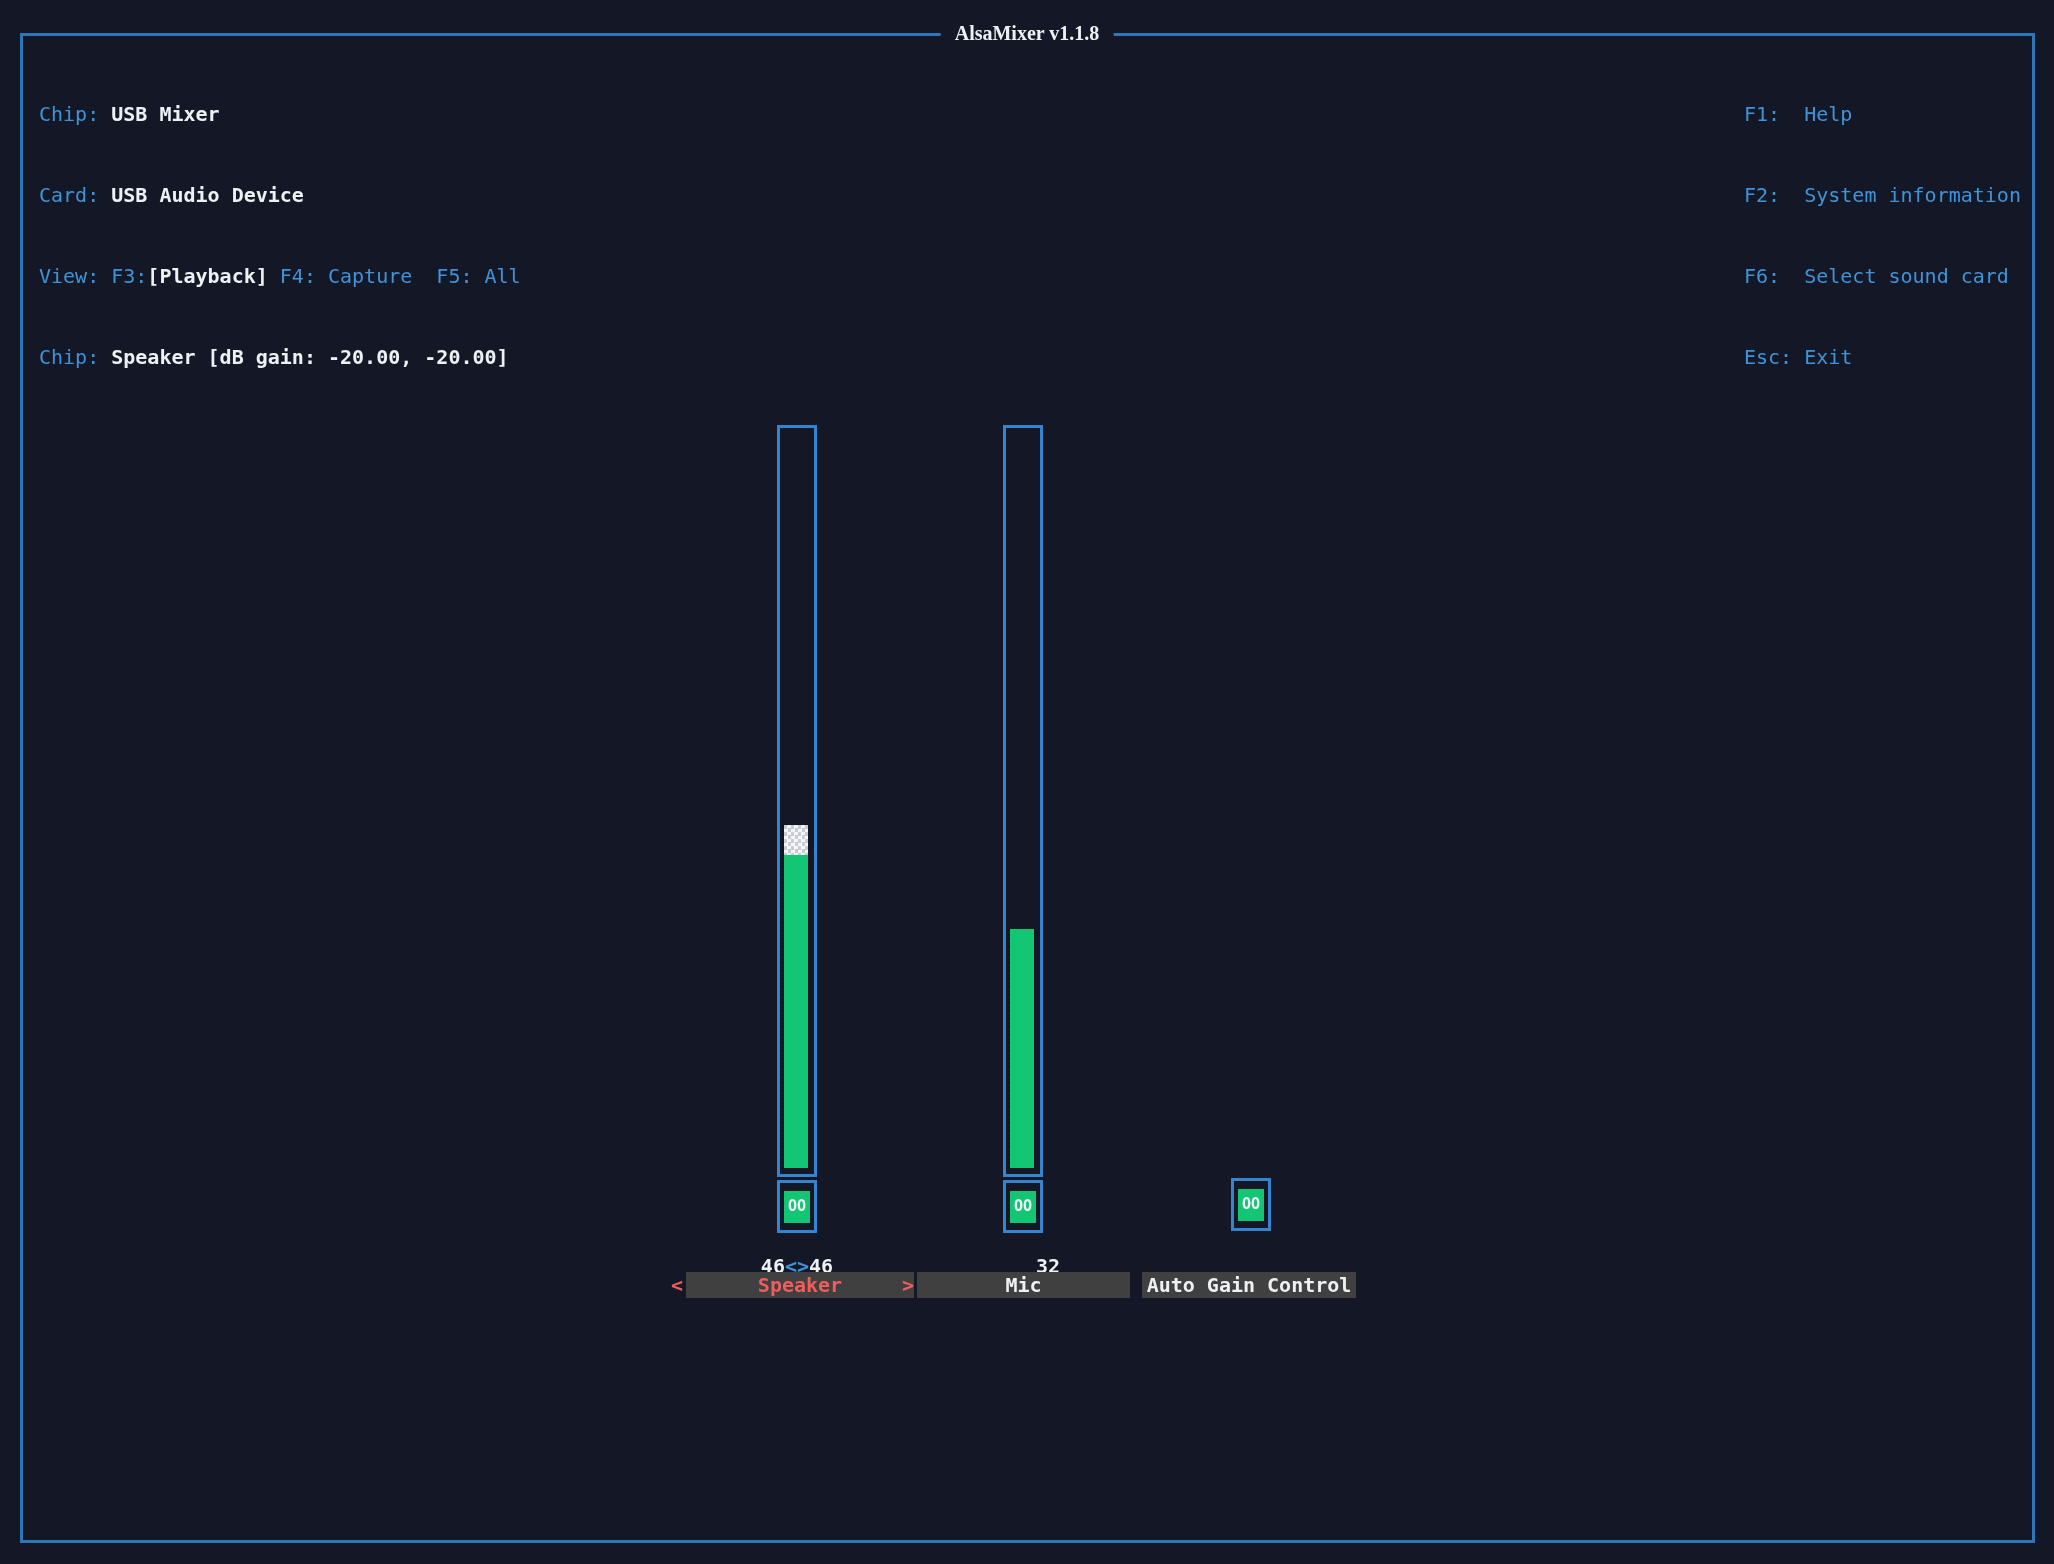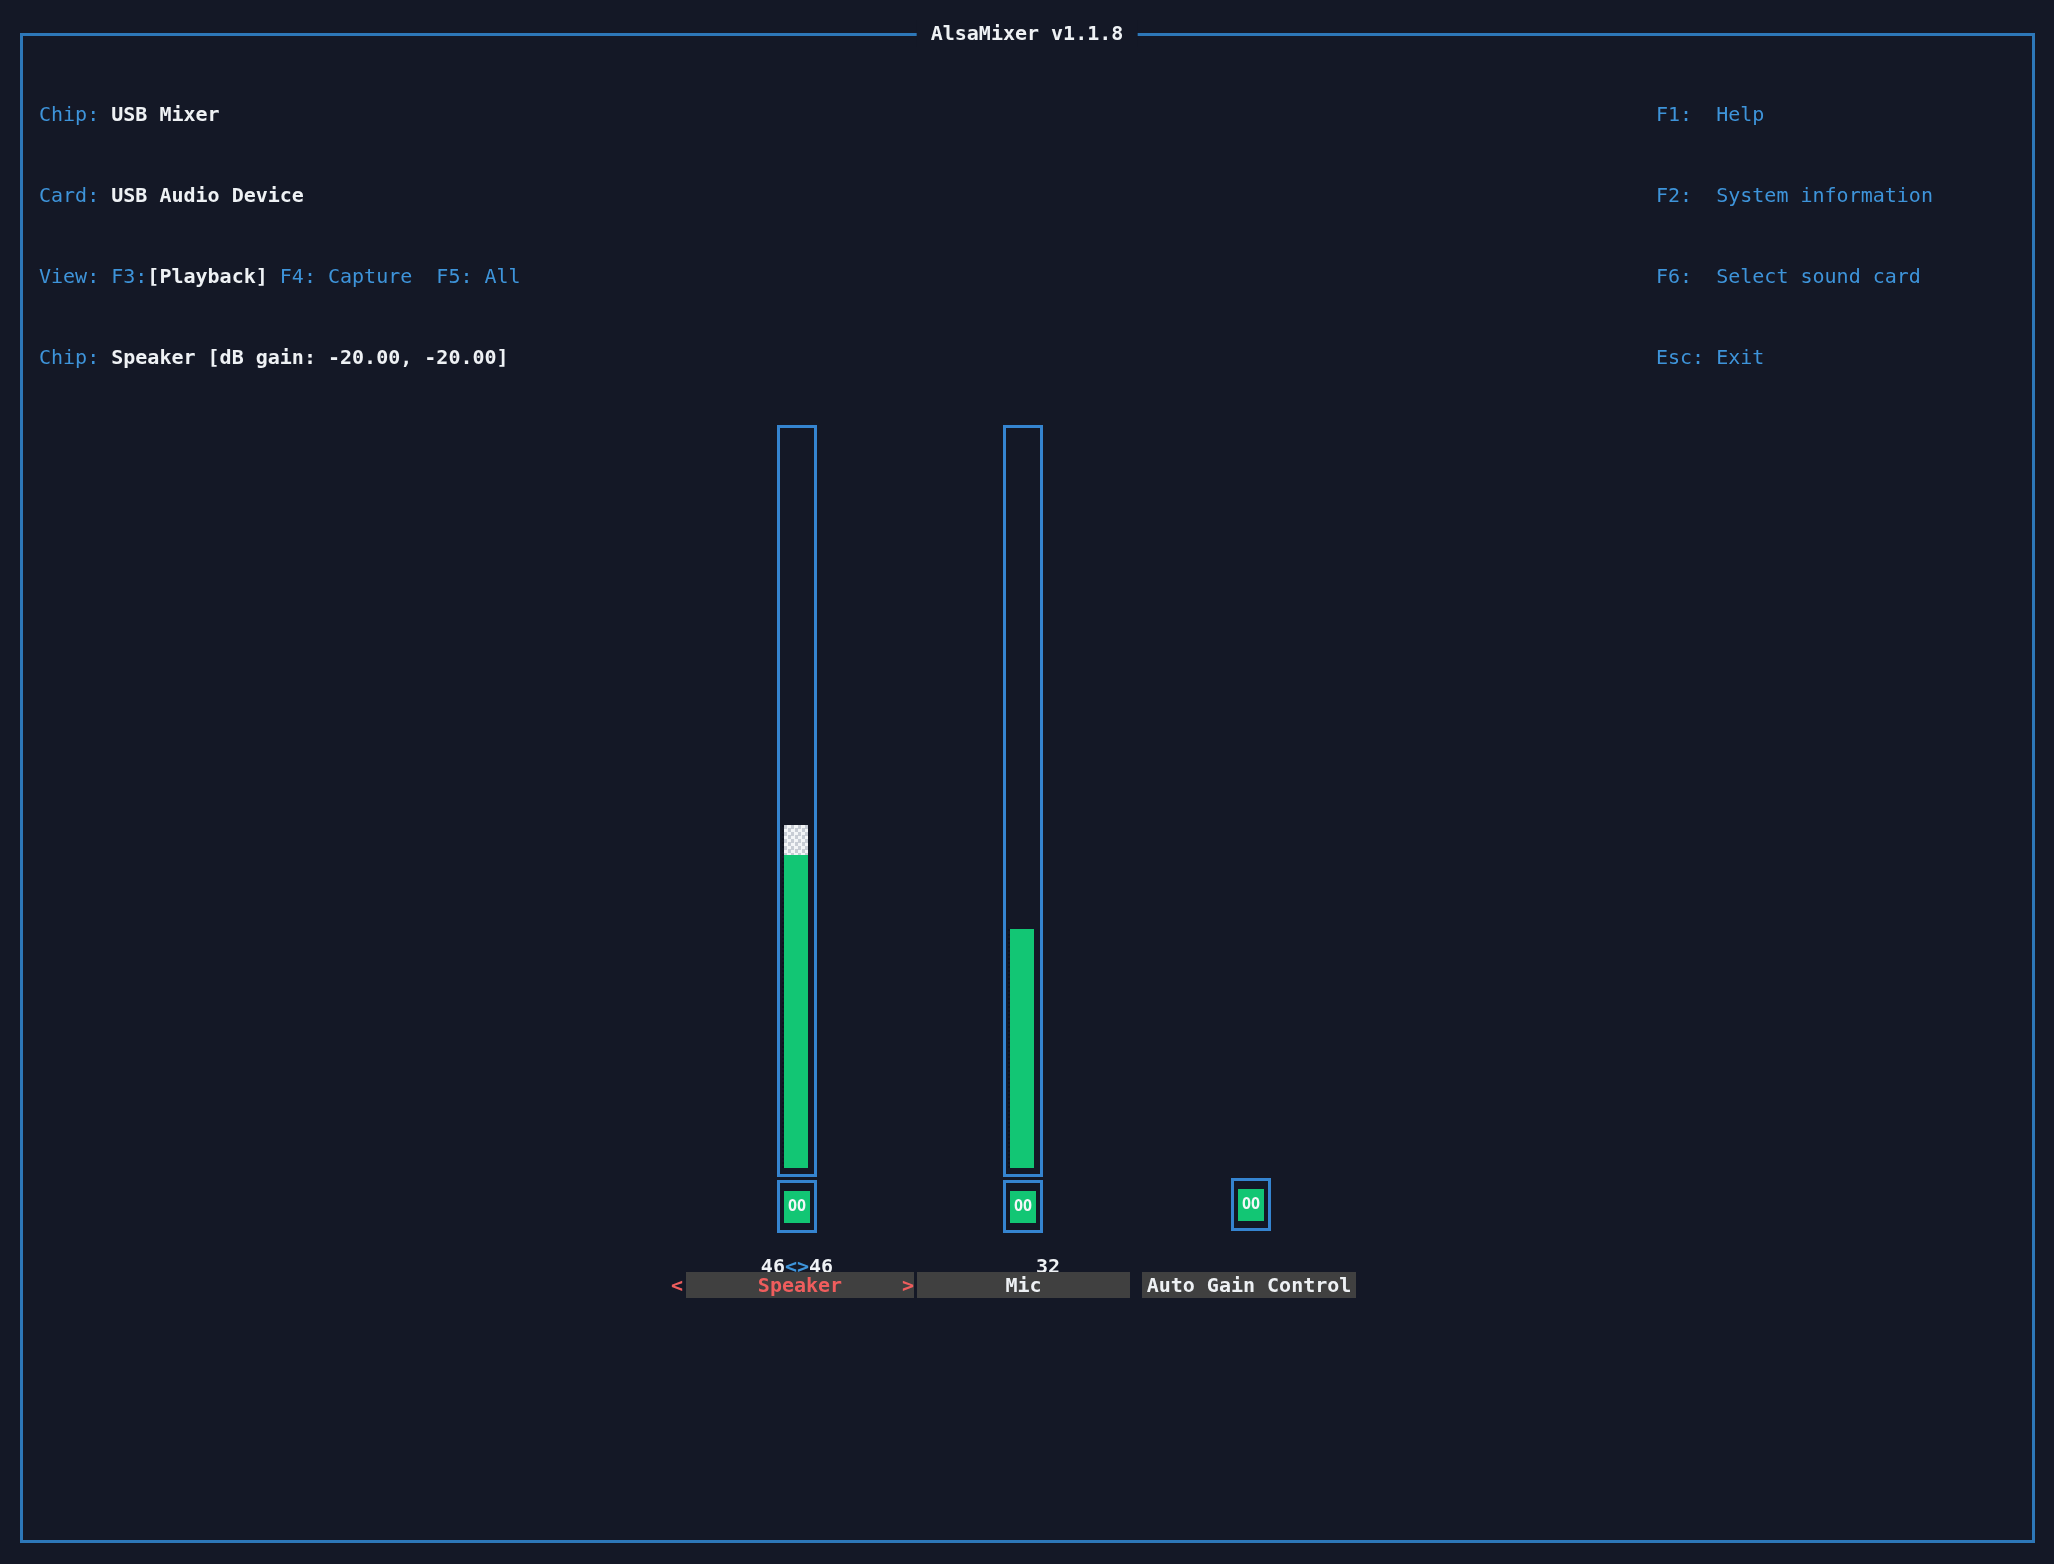--- a/index.html
+++ b/index.html
@@ -9,28 +9,28 @@
     font-family:"DejaVu Sans Mono","Liberation Mono",monospace;
     font-size:20px;line-height:27px;color:#3e94da;
   }
   .frame{
     position:absolute;left:20px;top:33px;right:19px;bottom:21px;
     border:3px solid #2d77b8;
   }
   .title{
     position:absolute;top:20px;left:50%;transform:translateX(-50%);
     background:#141826;padding:0 14px;color:#eef1f4;font-weight:bold;
-    white-space:pre;z-index:3;
+    white-space:pre;z-index:3;font-family:Liberation Serif, serif;
   }
   .info{position:absolute;left:39px;top:47px;white-space:pre;}
   .info .key{display:inline-block;width:6ch;color:#3e94da;}
   .val{color:#eef1f4;font-weight:bold;}
   .blue{color:#3e94da;margin-top:32px;}
   .gap1{margin-left:1ch;}
-  .help{position:absolute;left:1656px;top:47px;white-space:pre;}
+  .help{position:absolute;left:1744px;top:47px;white-space:pre;}
   .help-row{display:block;}
   .help .hkey{display:inline-block;width:5ch;color:#3e94da;}
   .help .hlabel{color:#3e94da;}
 
   
   .bar-box{
     position:absolute;top:425px;width:34px;height:746px;
     border:3px solid #3584d0;
   }
   .bar-fill{

